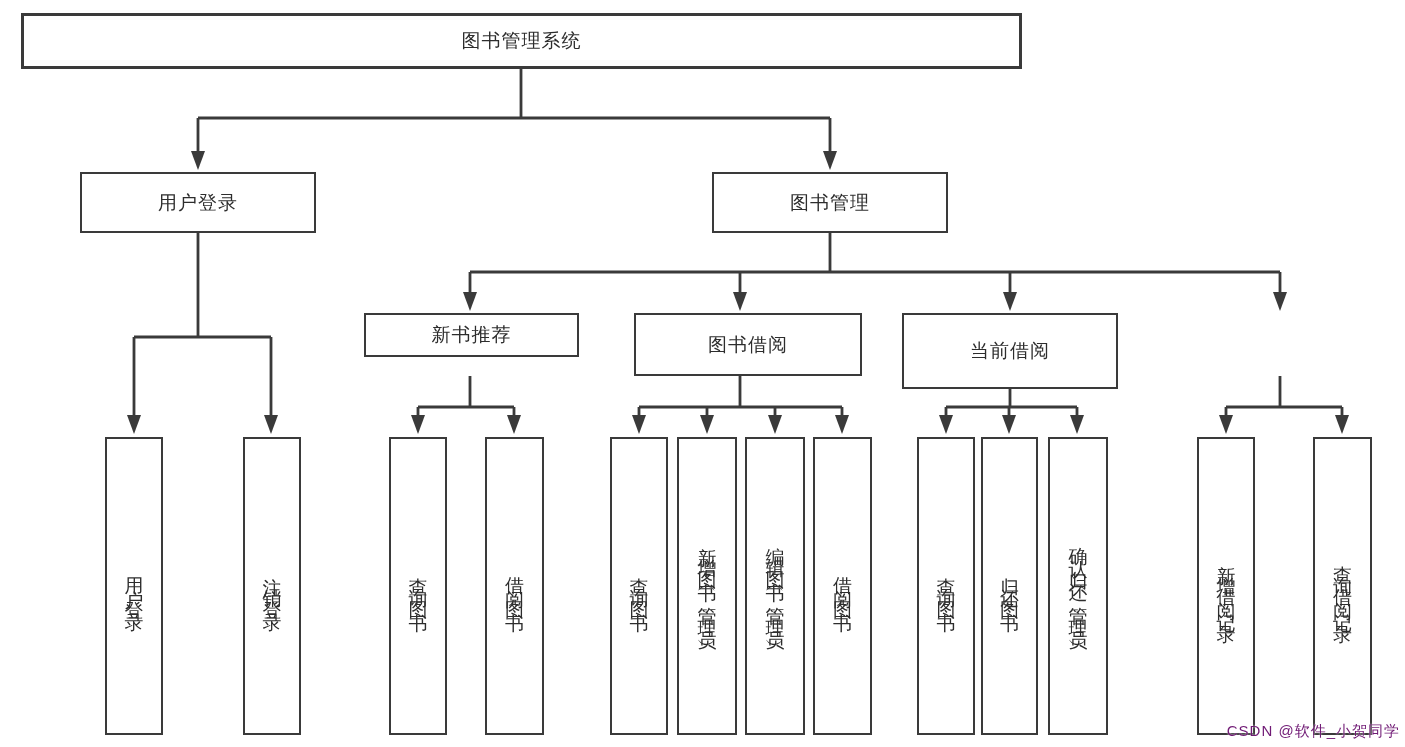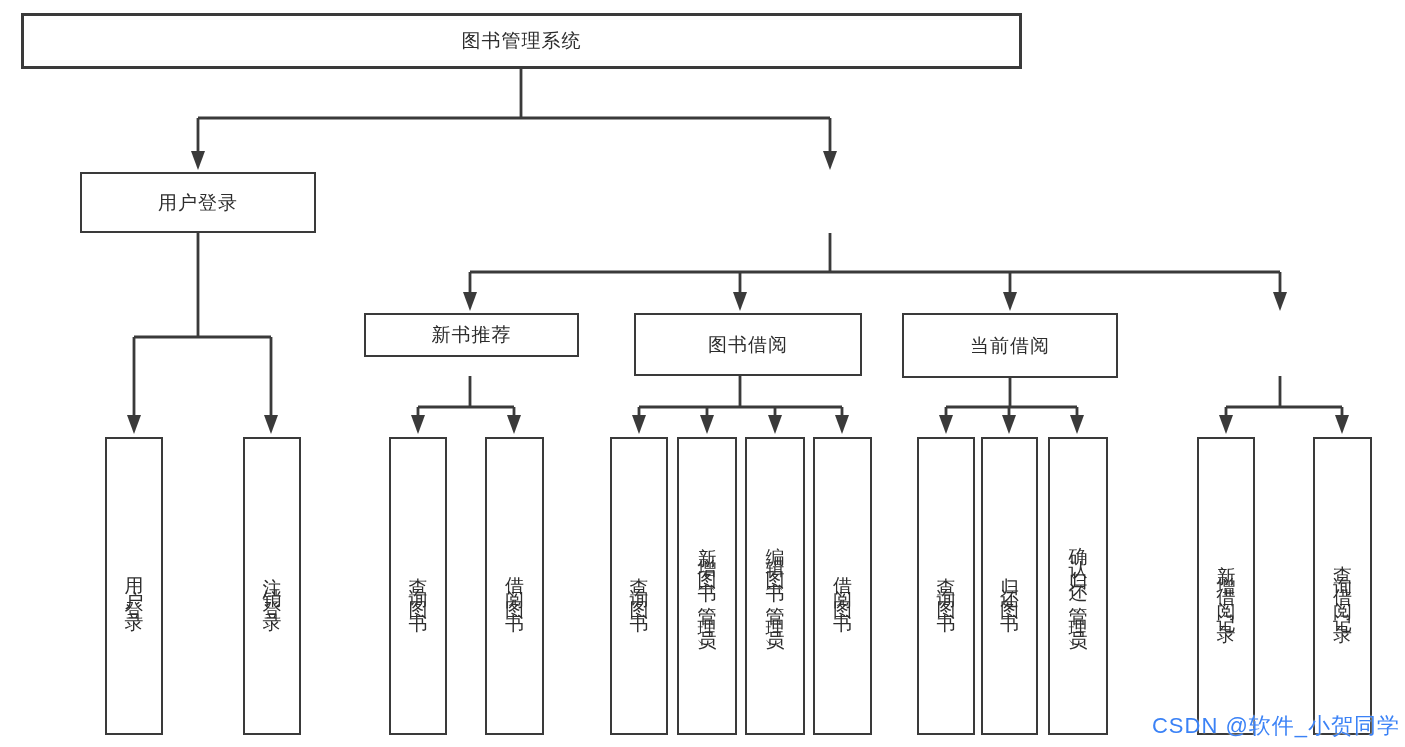--- a/index.html
+++ b/index.html
@@ -38,22 +38,22 @@
   .node.root { border-width: 3px; }
   .node.leaf {
     writing-mode: vertical-rl;
     text-orientation: mixed;
   }
   .node.leaf span { letter-spacing: 12px; }
   .watermark {
     position: absolute;
     right: 5px;
     bottom: 6px;
-    font-size: 22px;
-    color: #3b82f6;
+    font-size: 15px;
+    color: #701a75;
     text-shadow: 0 0 2px #ffffff;
     letter-spacing: 1px;
     z-index: 5;
   }
 </style>
 </head>
 <body>
 
 <div class="canvas">
 
@@ -93,28 +93,31 @@
     <polygon points="1335,415 1349,415 1342,434"></polygon>
   </svg>
 
   <div class="node root" style="left:21px; top:13px; width:1001px; height:56px">
     <span>图书管理系统</span>
   </div>
 
   <div class="node" style="left:80px; top:172px; width:236px; height:61px">
     <span>用户登录</span>
   </div>
+  <div class="node" style="left:712px; top:172px; width:236px; height:61px">
+    <span>图书管理</span>
+  </div>
 
   <div class="node" style="left:364px; top:313px; width:215px; height:44px">
     <span>新书推荐</span>
   </div>
   <div class="node" style="left:634px; top:313px; width:228px; height:63px">
     <span>图书借阅</span>
   </div>
-  <div class="node" style="left:902px; top:313px; width:216px; height:65px">
+  <div class="node" style="left:902px; top:313px; width:216px; height:76px">
     <span>当前借阅</span>
   </div>
 
   <div class="node leaf" style="left:105px; top:437px; width:58px; height:298px">
     <span>用户登录</span>
   </div>
   <div class="node leaf" style="left:243px; top:437px; width:58px; height:298px">
     <span>注销登录</span>
   </div>
 

